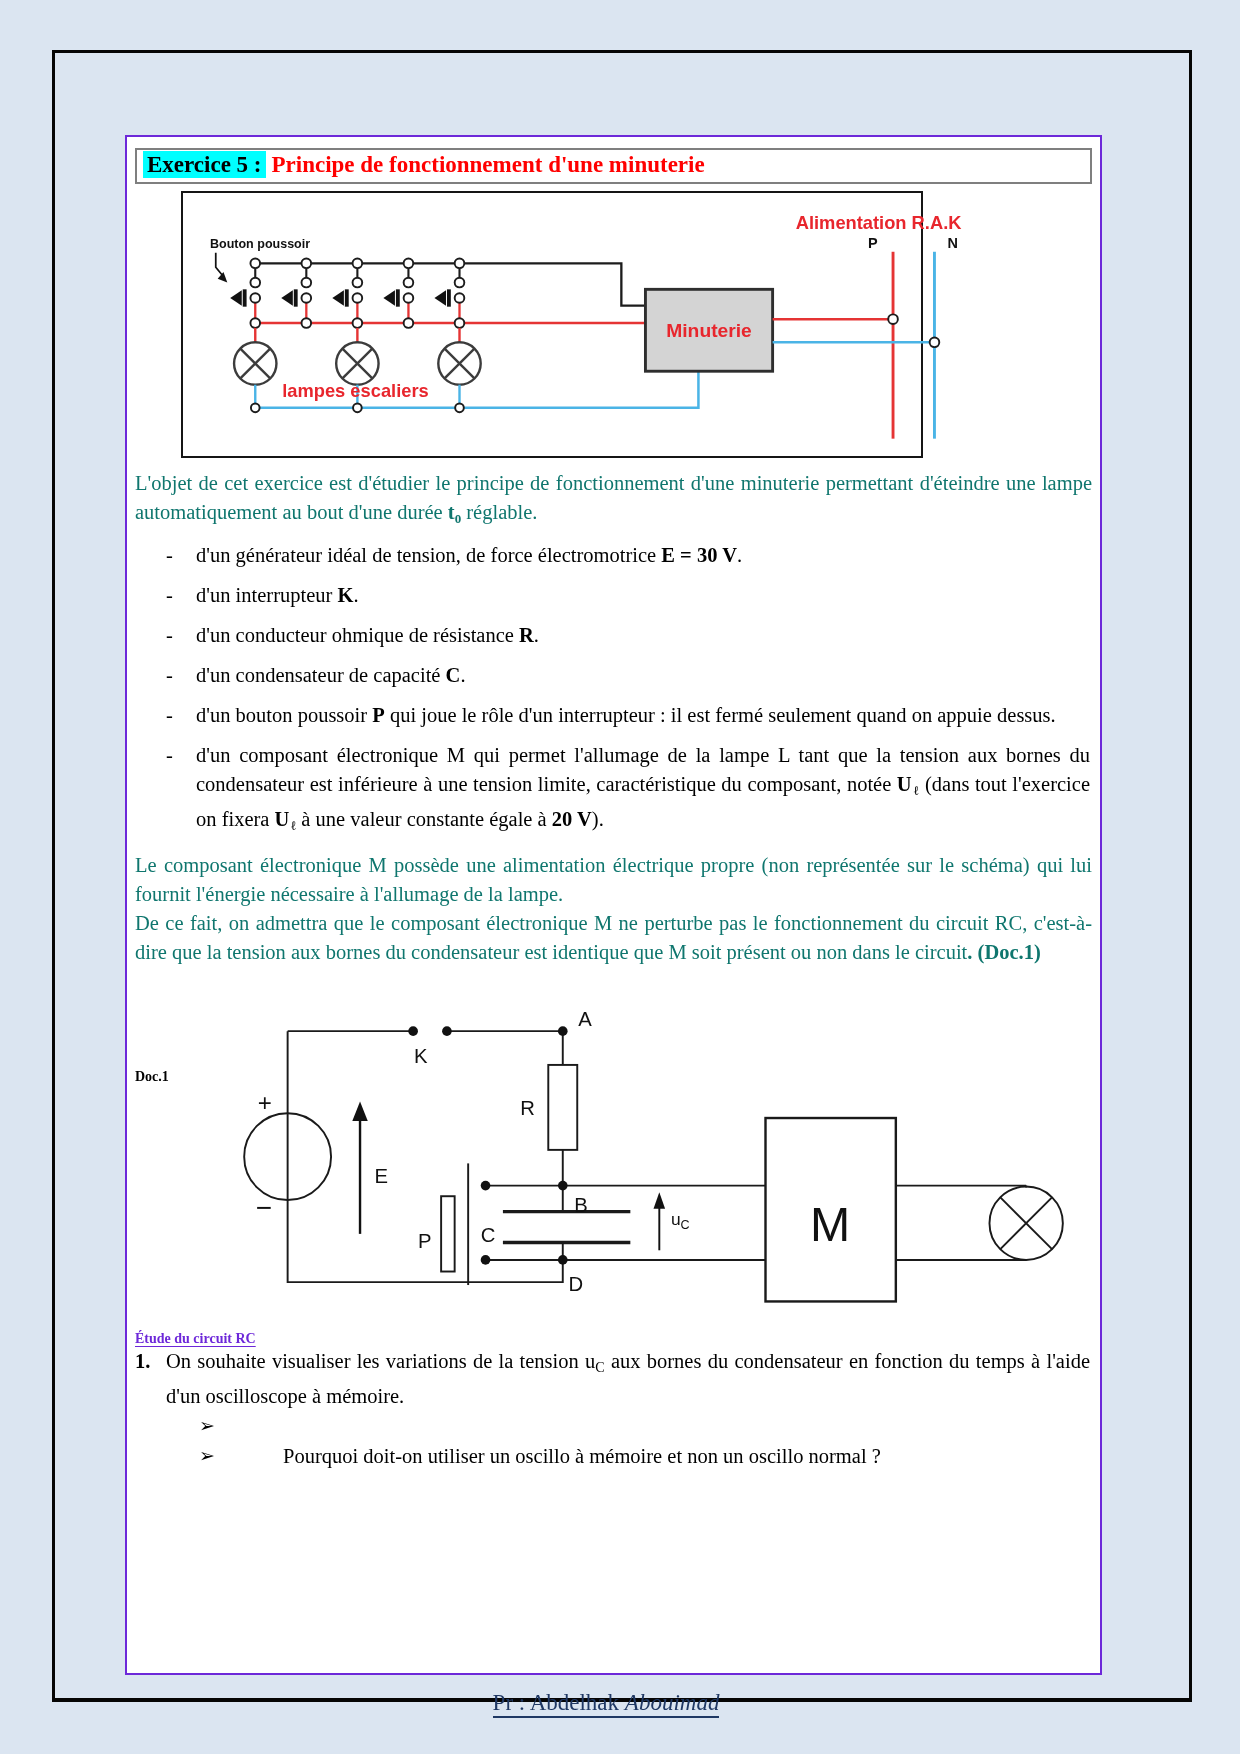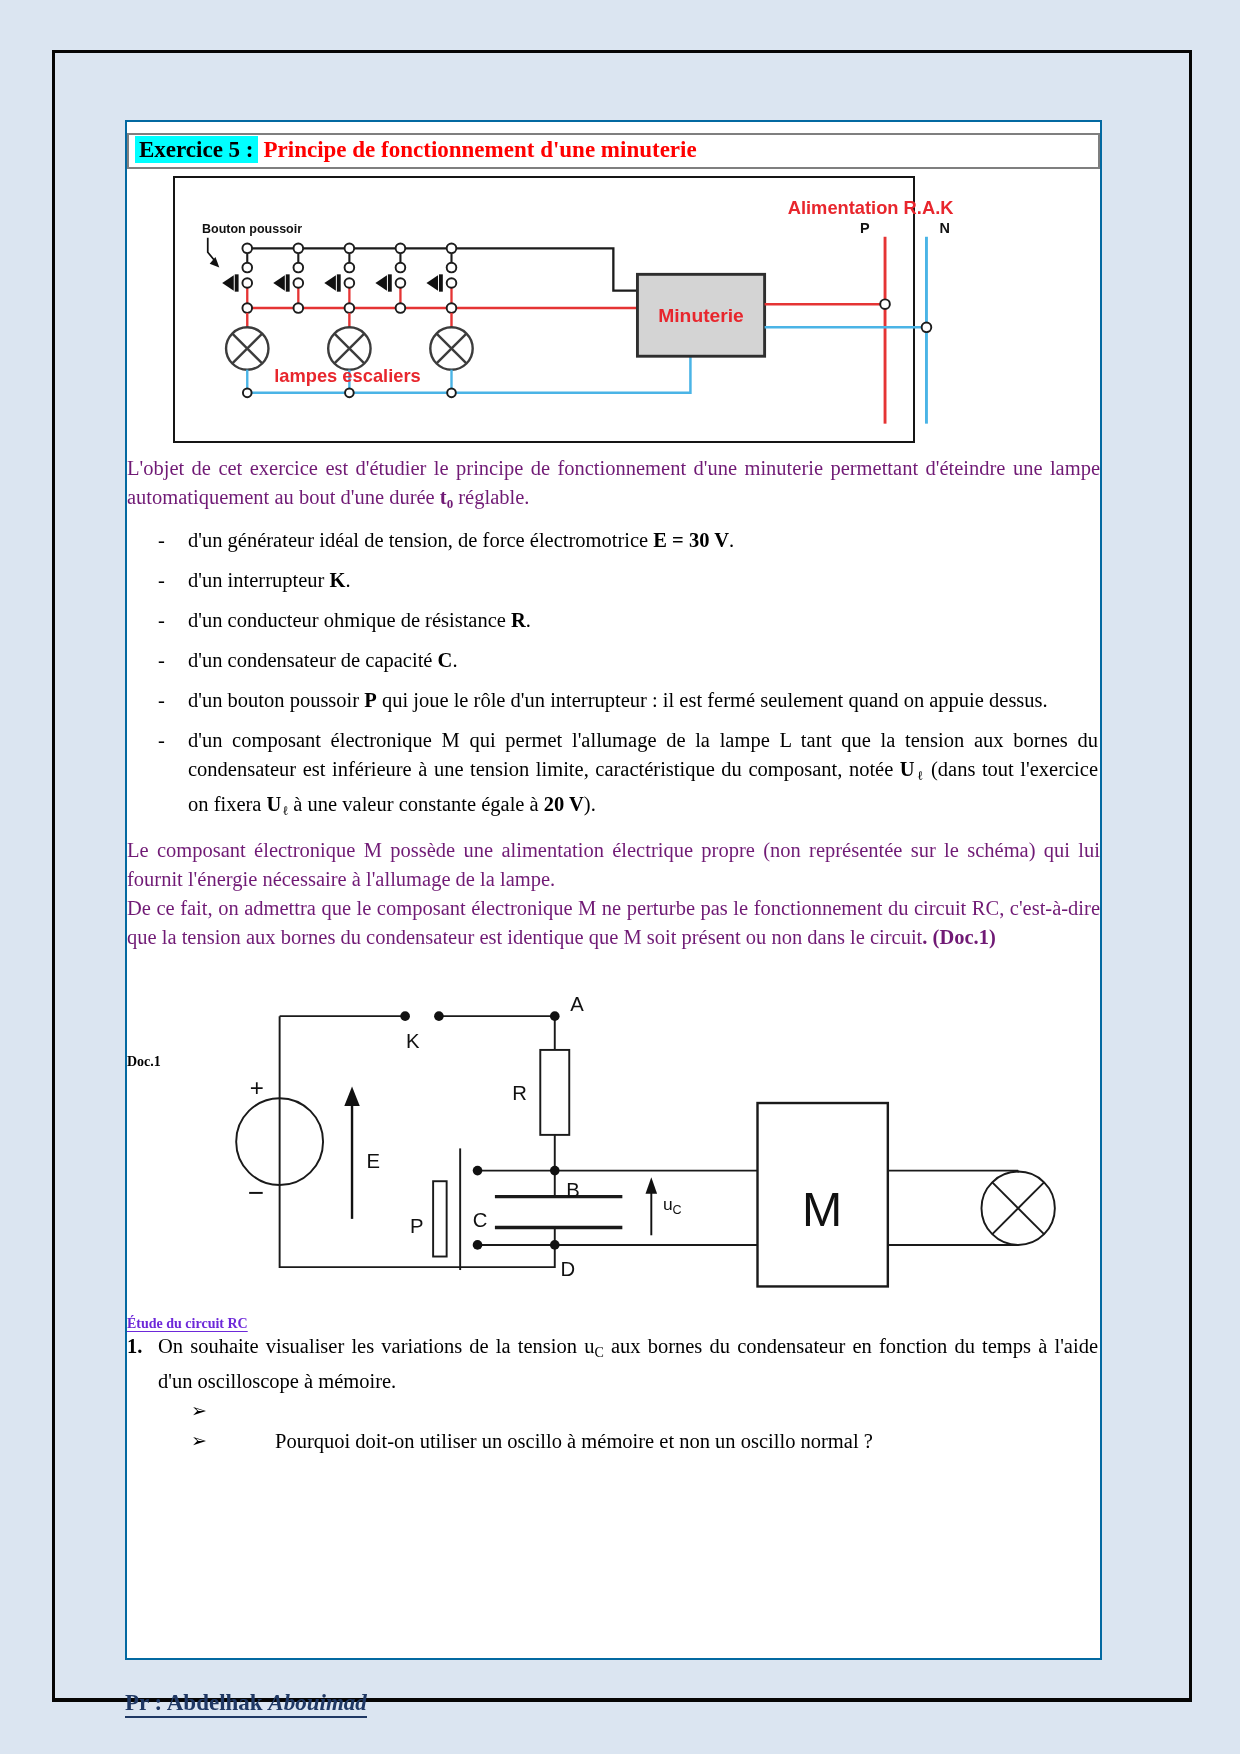--- a/index.html
+++ b/index.html
@@ -1,46 +1,46 @@
 <!DOCTYPE html>
 <html><head>
 <meta charset="utf-8">
 <style>
   * { margin:0; padding:0; box-sizing:border-box; }
   html,body { width:1240px; height:1754px; background:#dbe5f1; font-family:"Liberation Serif", serif; }
   .outer-box { position:absolute; left:52px; top:50px; width:1140px; height:1652px;
                border:3px solid #050505; border-bottom-width:4px; background:#dbe5f1; }
-  .content { position:absolute; left:70px; top:67px; width:977px; height:1540px;
-             background:#ffffff; border:2px solid #0369a1; padding:11px 0; }
+  .content { position:absolute; left:70px; top:82px; width:977px; height:1540px;
+             background:#ffffff; border:2px solid #6d28d9; padding:11px 8px; }
   .title-bar { border:2px solid #7f7f7f; padding:2px 6px 4px 6px; font-size:23px; font-weight:bold; }
   .hl-cyan { background:#00ffff; color:#000; padding:1px 4px; }
   .title-red { color:#ff0000; margin-left:6px; }
   .diagram1-wrap { margin:7px 0 0 46px; width:742px; height:267px; border:2px solid #151515; background:#fff; }
-  .para { font-size:20.5px; line-height:29px; color:#701a75; }
+  .para { font-size:20.5px; line-height:29px; color:#0f766e; }
   .just { text-align:justify; }
   .b { font-weight:bold; }
   .sub { font-size:13px; vertical-align:-4px; font-weight:bold; }
   .sub-n { font-size:14px; vertical-align:-4px; }
   .intro { margin-top:11px; }
   .comp-list { margin-top:8px; }
   .li { display:flex; padding-left:31px; font-size:20.5px; line-height:29px; margin-bottom:11px; }
   .dash { width:30px; flex:none; }
   .li-text { flex:1; text-align:justify; padding-right:2px; }
   .note { }
   .doc1-zone { position:relative; height:318px; margin-top:40px; }
   .doc1-label { position:absolute; left:0px; top:62px; font-size:14px; font-weight:bold; }
   .doc1-svg { position:absolute; left:80px; top:0px; }
   .etude-h { margin-top:6px; font-size:14px; font-weight:bold; color:#6d28d9;
              text-decoration:underline; text-underline-offset:3px; }
   .num-li { display:flex; font-size:20.5px; line-height:29px; }
   .num { width:31px; flex:none; font-weight:bold; }
   .arr-li { display:flex; padding-left:64px; font-size:20.5px; line-height:30px; }
   .arr { width:84px; flex:none; font-size:19px; }
-  .footer { position:absolute; left:70px; top:1637px; width:962px; text-align:left;
-            font-size:23px; font-weight:bold; color:#1f3864; }
+  .footer { position:absolute; left:70px; top:1637px; width:962px; text-align:center;
+            font-size:23px; font-weight:normal; color:#1f3864; }
   .footer-line { border-bottom:2px solid #1f3864; padding-bottom:1px; }
   .footer .it { font-style:italic; }
   svg { display:block; }
   svg text { font-family:"Liberation Sans", sans-serif; }
 </style>
 </head>
 <body>
 
 <div class="outer-box">
   <div class="content">

